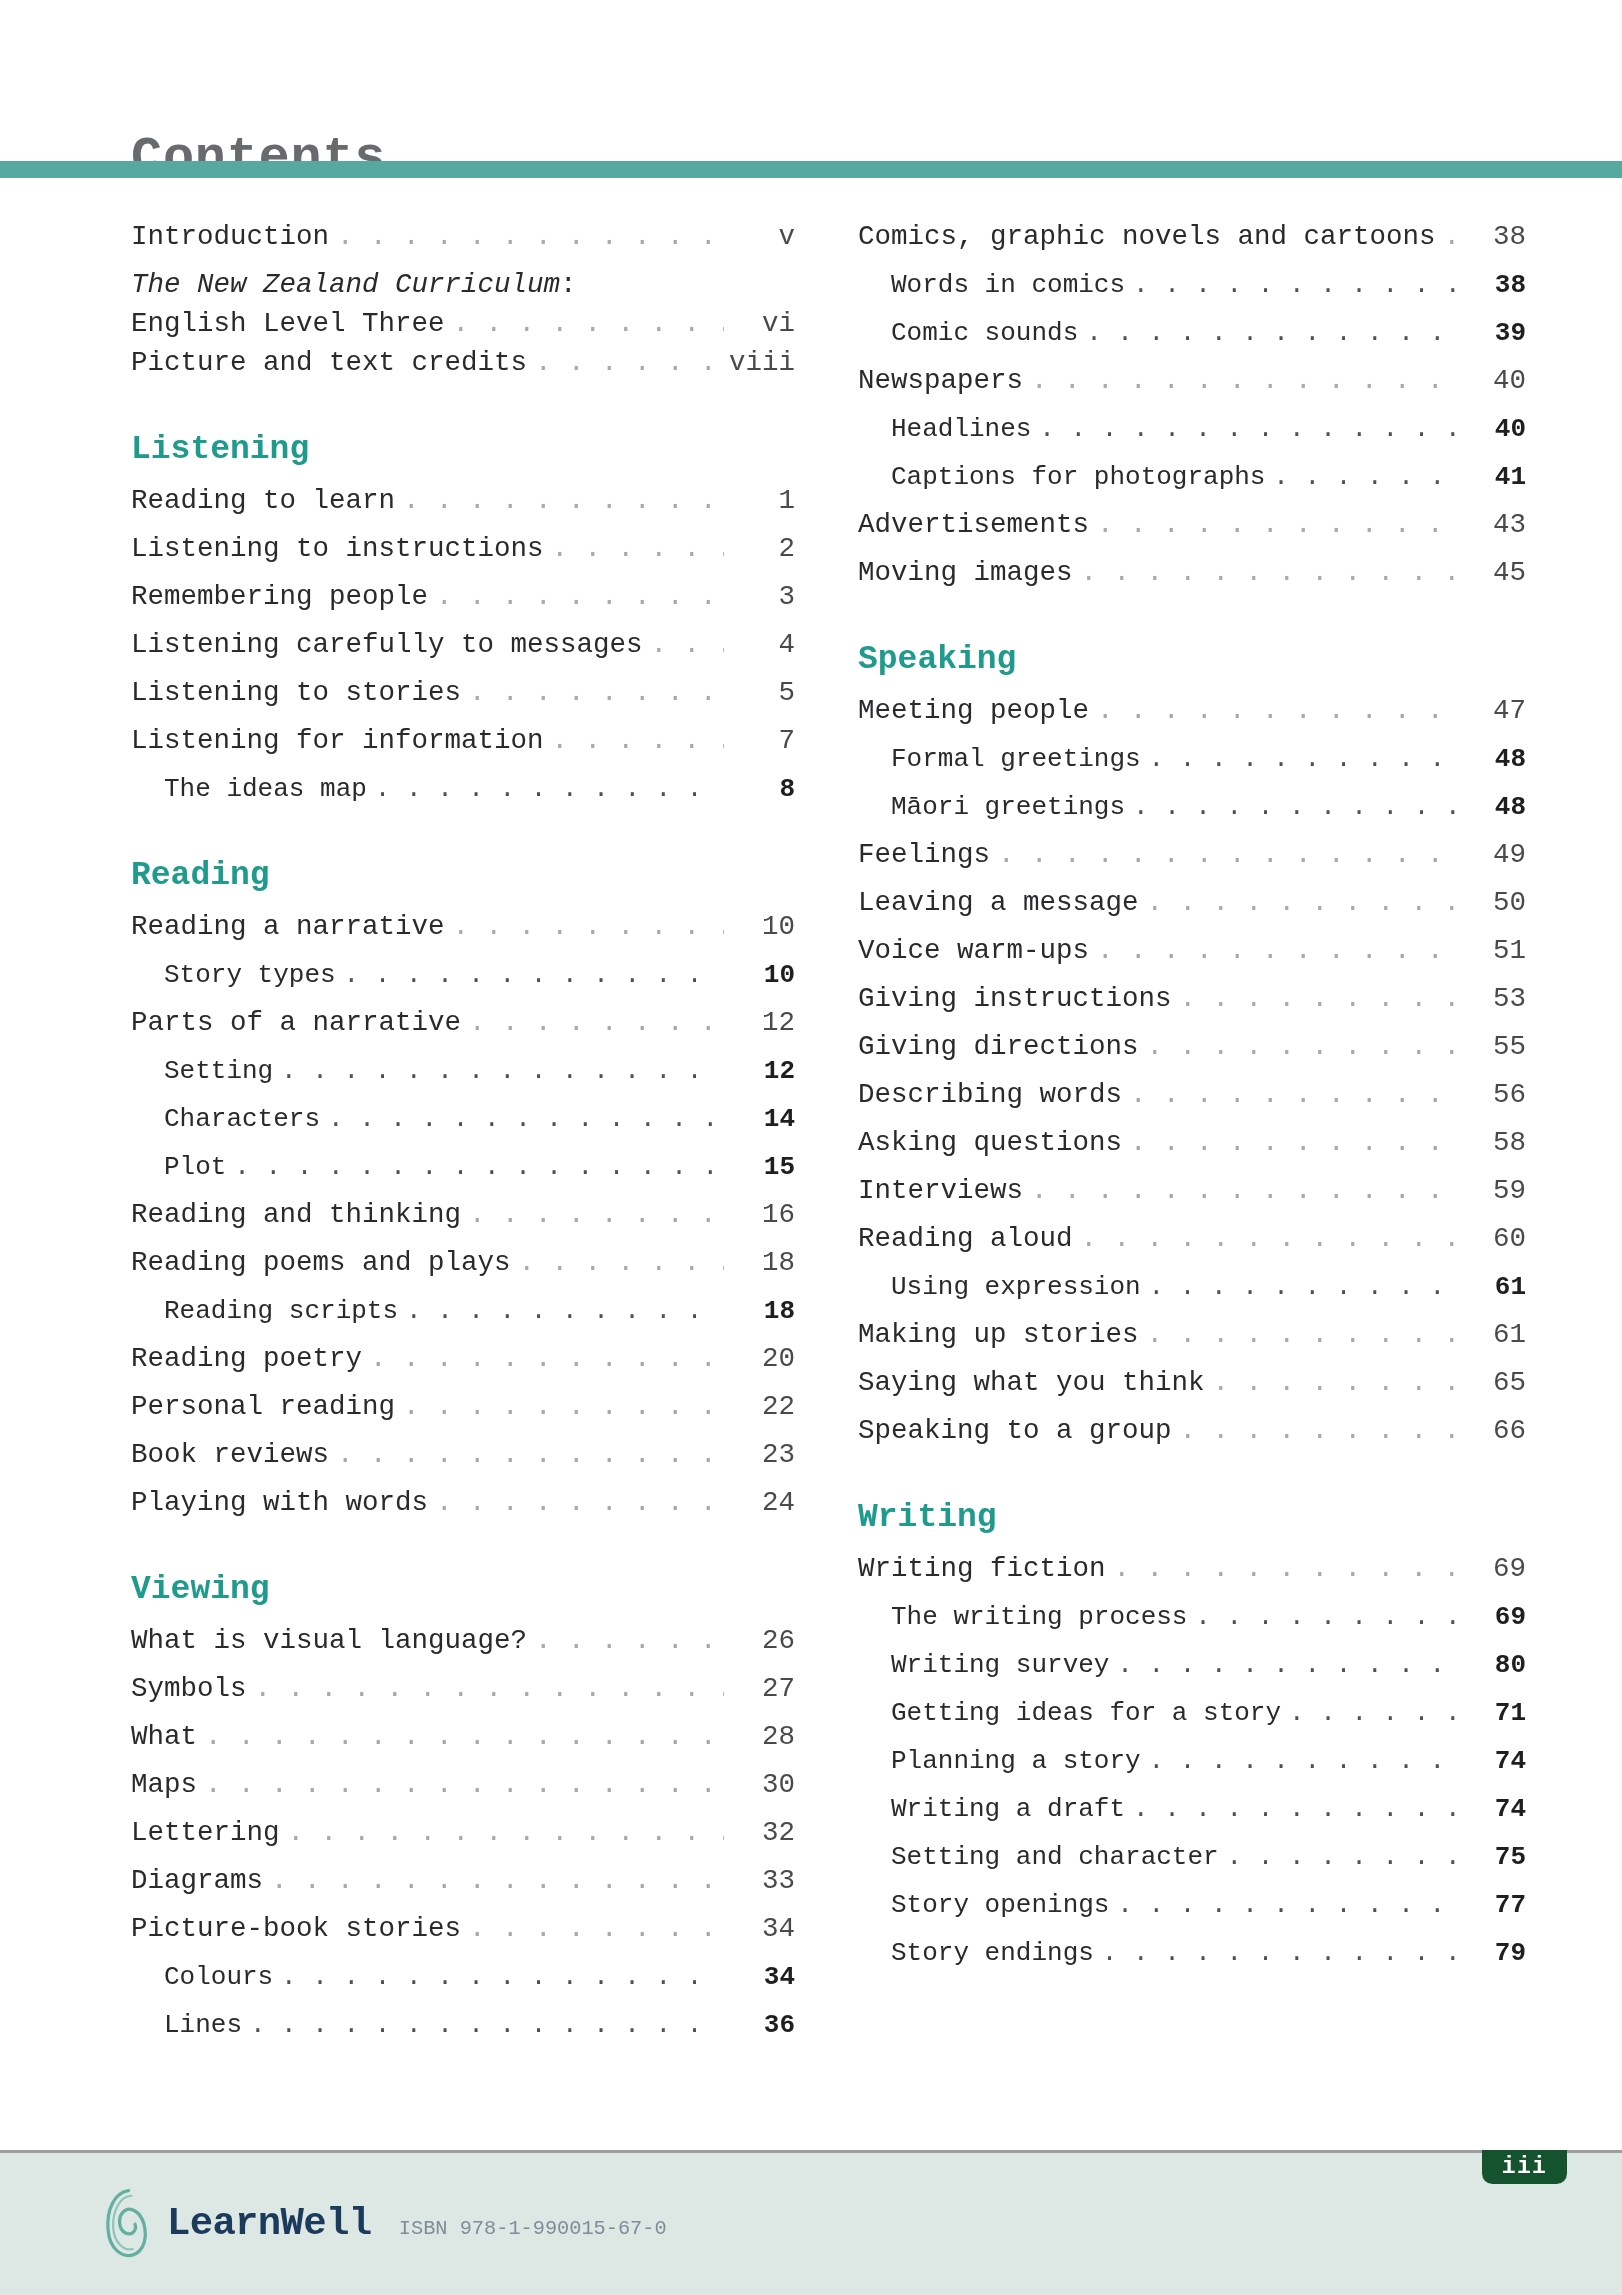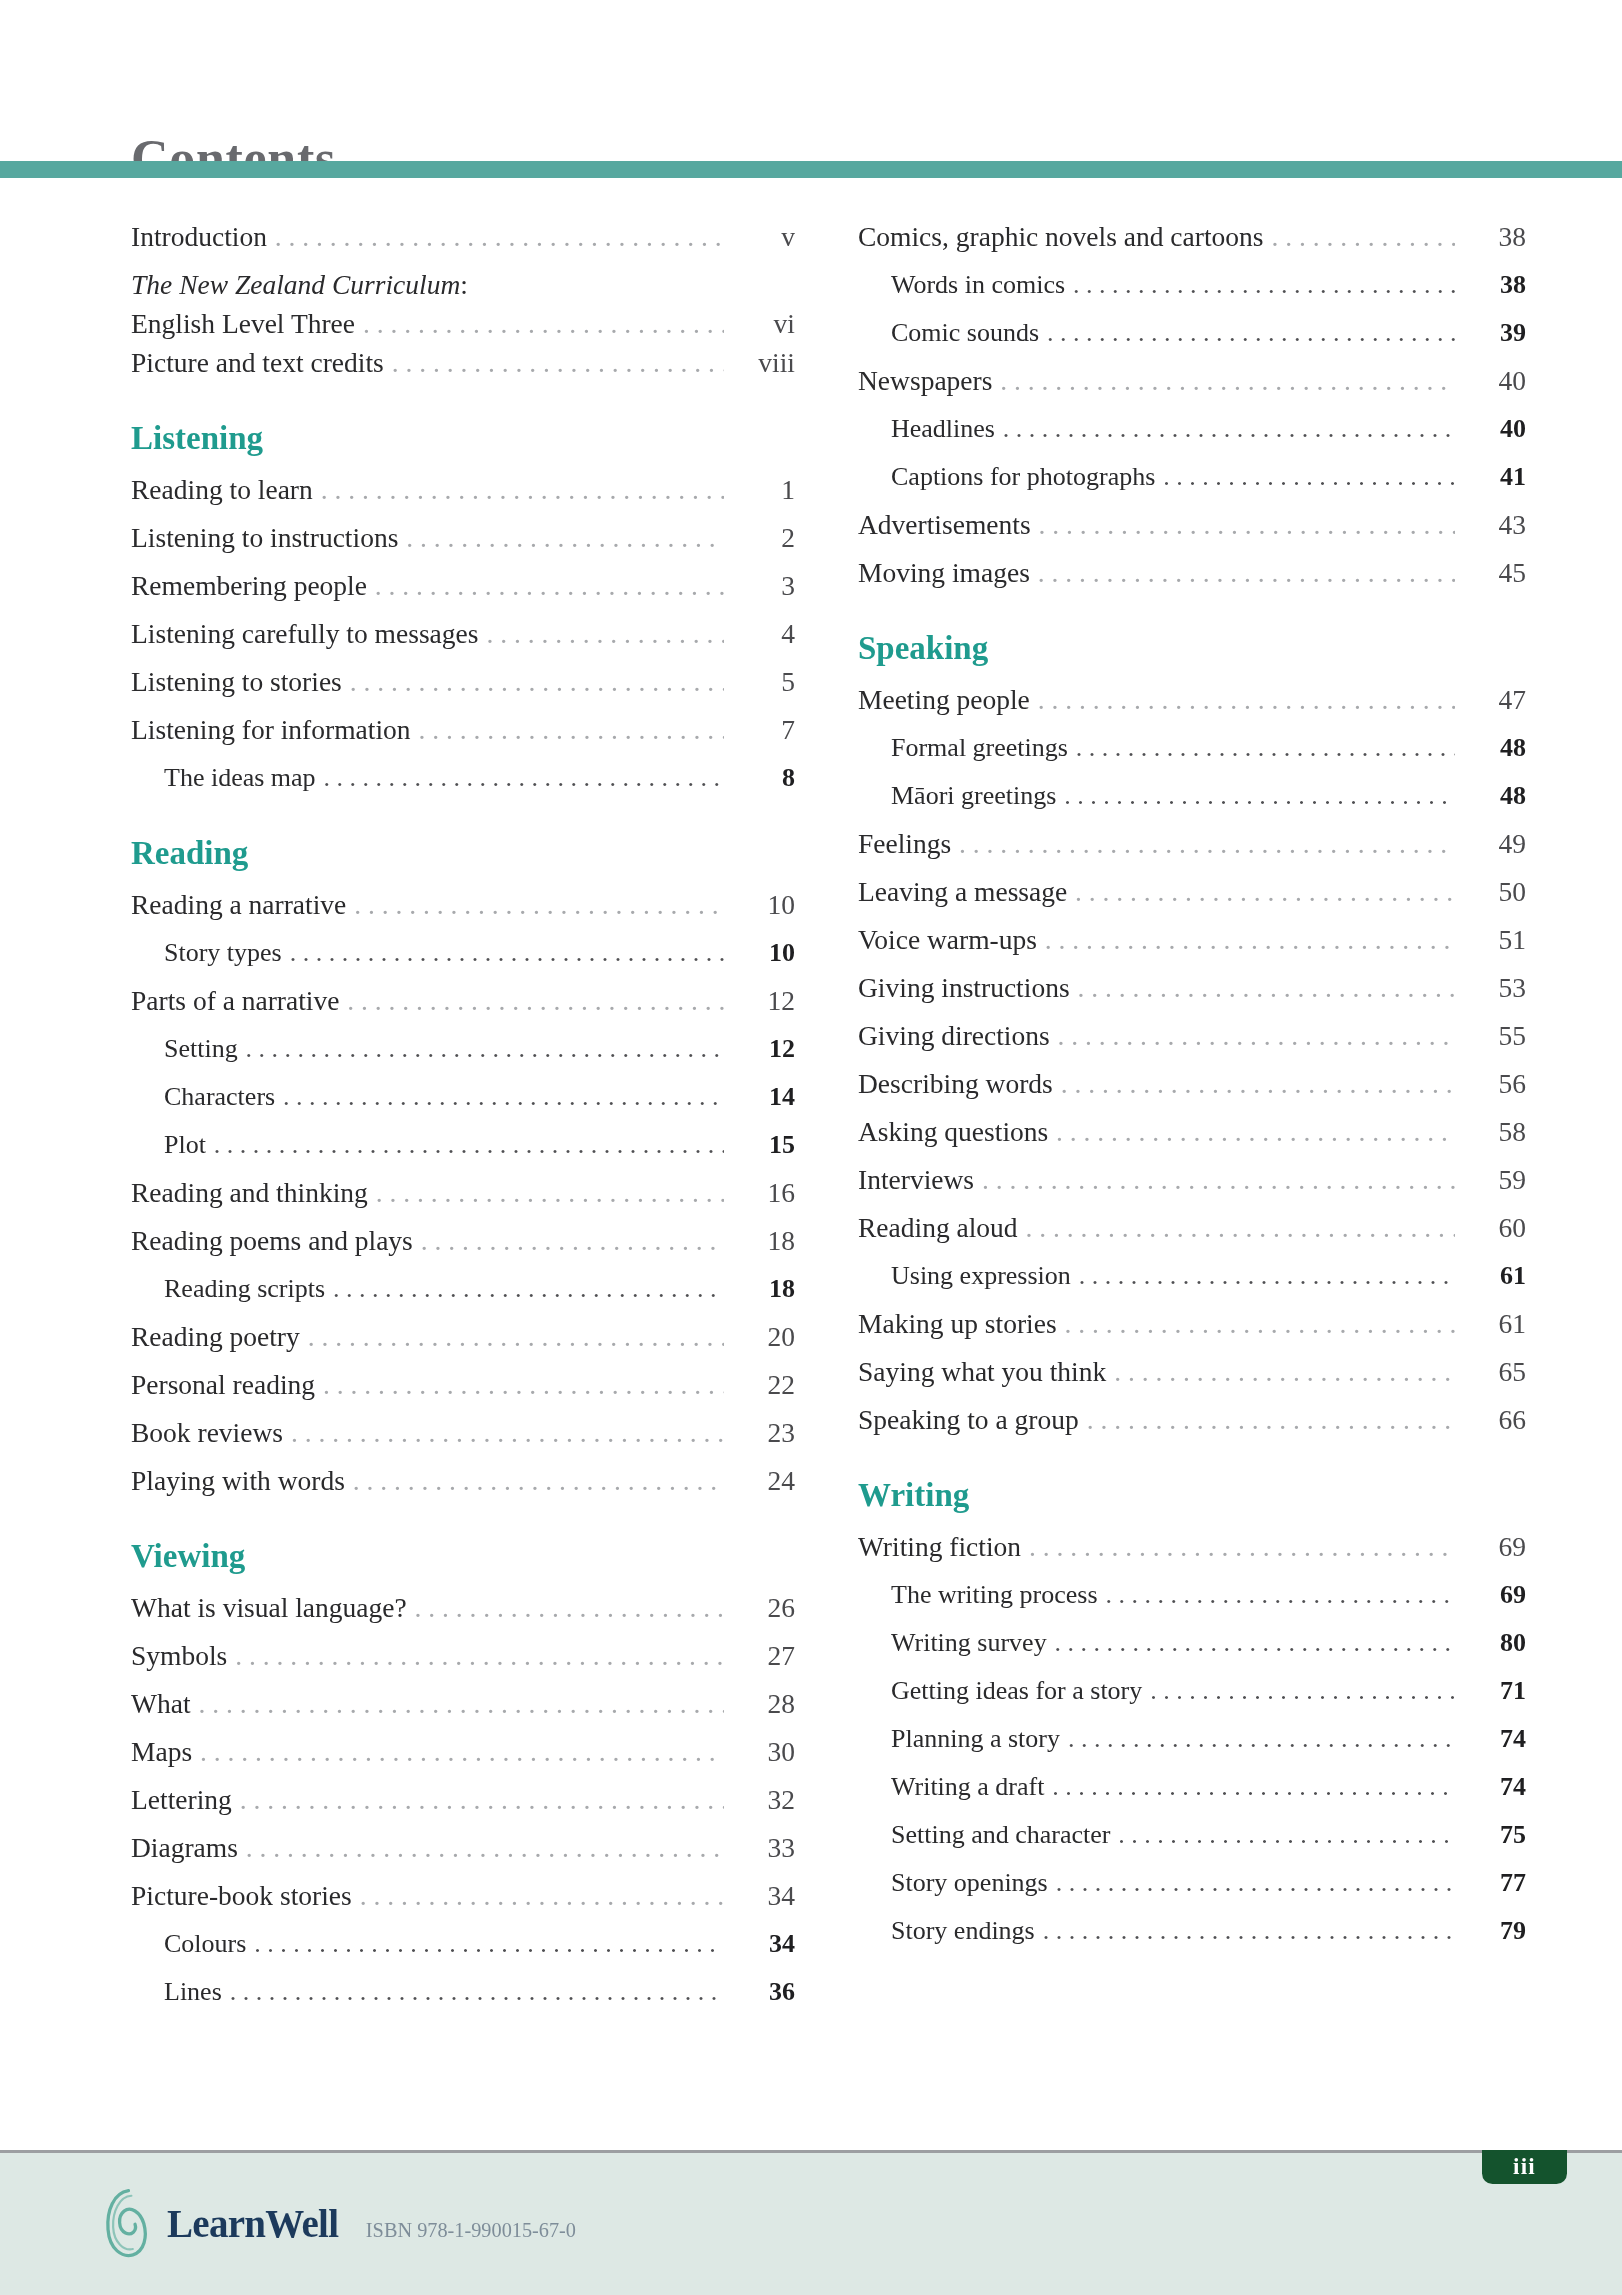--- a/index.html
+++ b/index.html
@@ -2,21 +2,21 @@
 <html style="font-size:10.5px"><head>
 <meta charset="utf-8">
 <style>
   html,body{margin:0;padding:0;background:#ffffff;}
   .page{
     position:relative;
     width:1623px;
     height:2295px;
     background:#ffffff;
     overflow:hidden;
-    font-family:Liberation Serif, serif;
+    font-family:Liberation Mono, monospace;
     color:#2a2a2c;
   }
   .page-title{
     position:absolute;
     left:131px;
     top:98px;
     font-size:52px;
     font-weight:700;
     color:#696a6e;
     line-height:52px;
@@ -35,21 +35,21 @@
     top:213px;
   }
   .toc-col.left{ left:131px;  width:664px; }
   .toc-col.right{ left:858px; width:668px; }
 
   .section-heading{
     font-size:33px;
     font-weight:700;
     color:#1f9b8e;
     line-height:47px;
-    margin-top:28px;
+    margin-top:39px;
     margin-bottom:3.9px;
   }
   .row{
     display:flex;
     align-items:baseline;
     height:48px;
     line-height:48px;
     font-size:27.5px;
     white-space:nowrap;
   }

